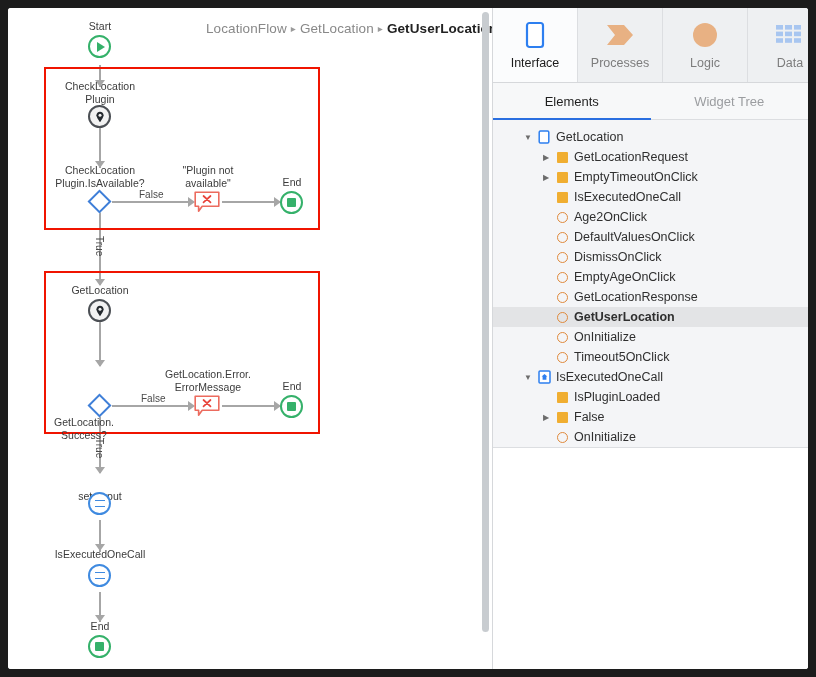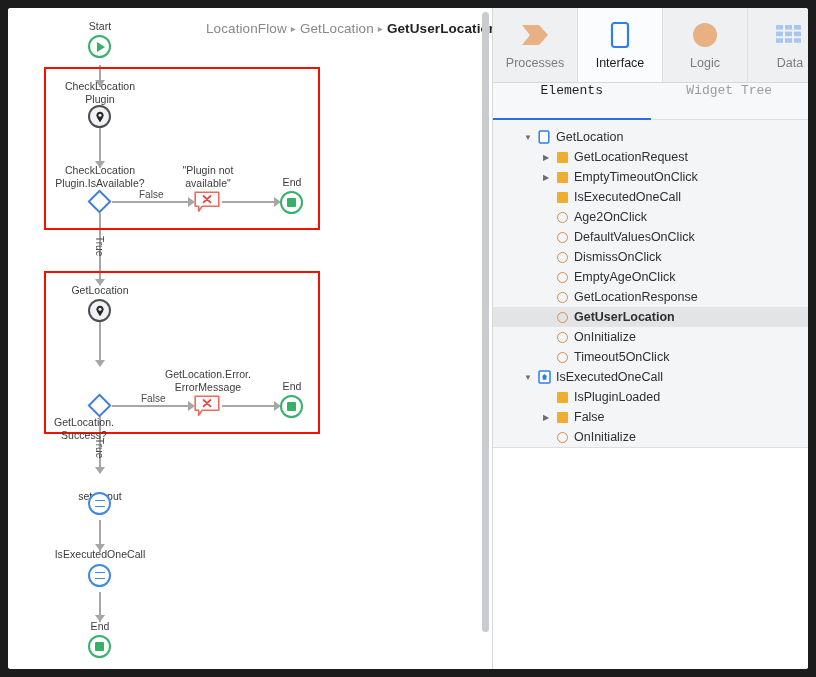--- a/index.html
+++ b/index.html
@@ -173,24 +173,23 @@
 
   .subtabs {
     display: flex;
     height: 37px;
     flex: none;
     background: #f7f8f9;
     border-bottom: 1px solid #dcdee1;
   }
   .subtab {
     flex: 1;
-    display: flex; align-items: flex-start; justify-content: center;
+    display: flex; align-items: center; justify-content: center;
     font-size: 13px; color: #9b9da0;
     position: relative;
-    font-family: Liberation Mono, monospace;
   }
   .subtab.active { color: #1f1f1f; }
   .subtab.active::after {
     content: "";
     position: absolute;
     left: 0; right: 0; bottom: -1px;
     height: 2.5px; background: #2a6fe0;
   }
 
   .tree {
@@ -348,35 +347,35 @@
     <div class="node n-end" style="left:80px; top:627px;">
         <div class="sq"></div>
       </div>
 
     <div class="canvas-scroll"></div>
   </div>
 
   <div class="right-pane">
 
     <div class="tabbar">
+      <div class="tab active">
+        <div class="tab-ico">
+          <svg width="20" height="28" viewBox="0 0 20 28">
+              <rect x="2" y="2" width="16" height="24" rx="2.5" fill="#ffffff" stroke="#2d7ff0" stroke-width="2.2"></rect>
+            </svg>
+        </div>
+        <span>Interface</span>
+      </div>
       <div class="tab">
         <div class="tab-ico">
           <svg width="30" height="24" viewBox="0 0 30 24">
               <path d="M2 2 H19 L28 12 L19 22 H2 L10 12 Z" fill="#e8b183"></path>
             </svg>
         </div>
         <span>Processes</span>
-      </div>
-      <div class="tab active">
-        <div class="tab-ico">
-          <svg width="20" height="28" viewBox="0 0 20 28">
-              <rect x="2" y="2" width="16" height="24" rx="2.5" fill="#ffffff" stroke="#2d7ff0" stroke-width="2.2"></rect>
-            </svg>
-        </div>
-        <span>Interface</span>
       </div>
       <div class="tab">
         <div class="tab-ico">
           <svg width="28" height="28" viewBox="0 0 28 28">
               <circle cx="14" cy="14" r="12" fill="#e8b183"></circle>
             </svg>
         </div>
         <span>Logic</span>
       </div>
       <div class="tab">

